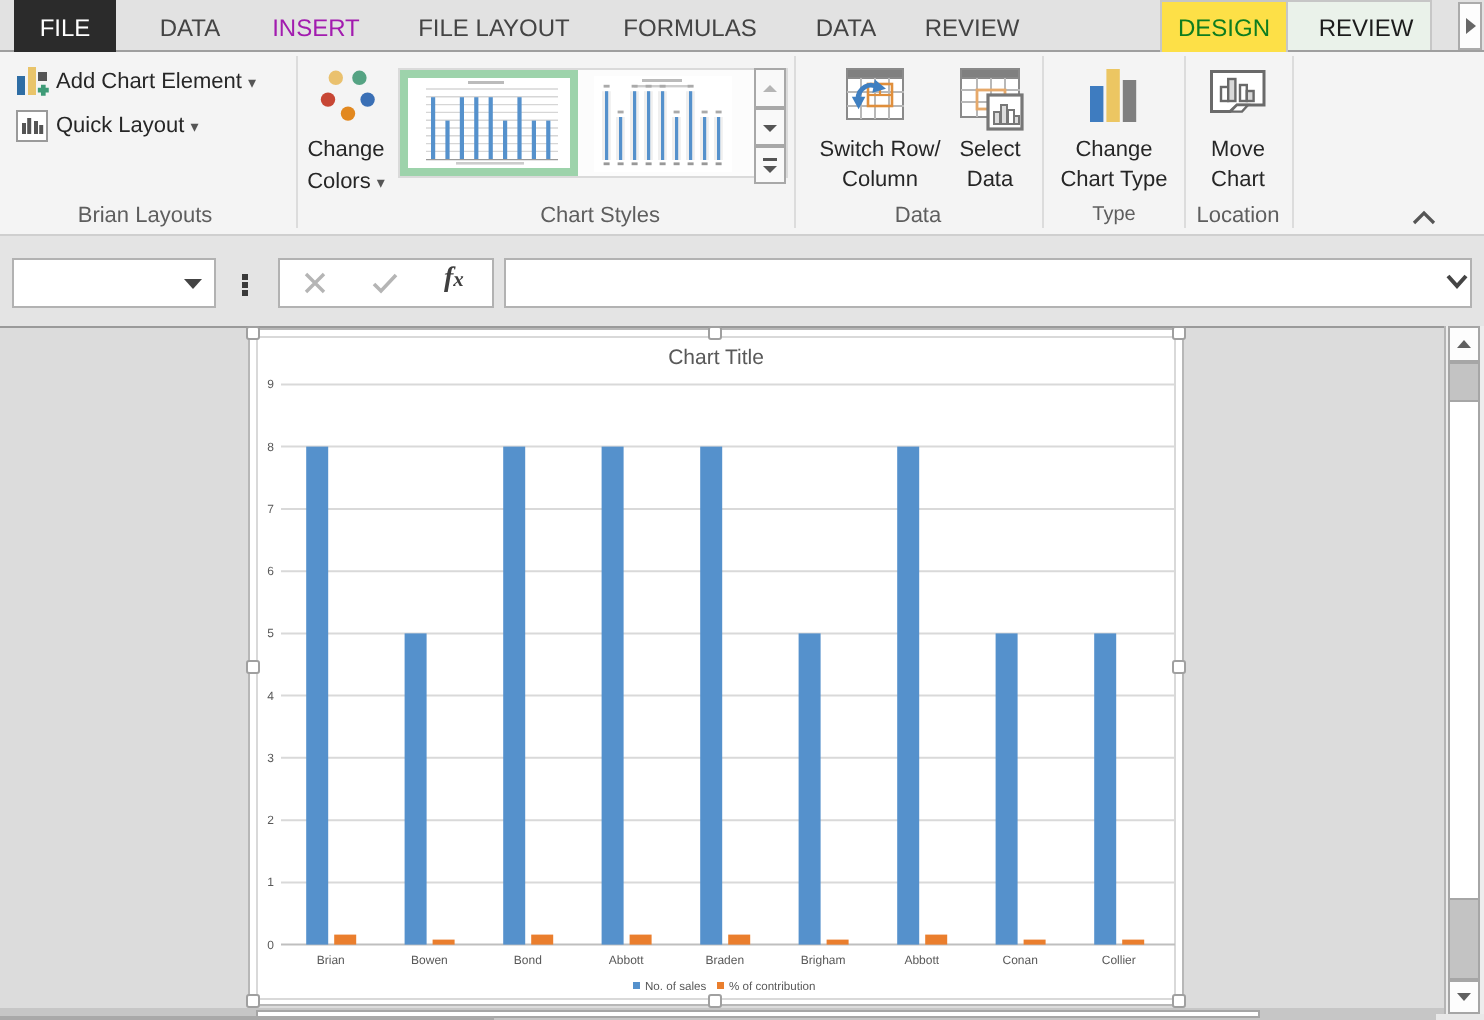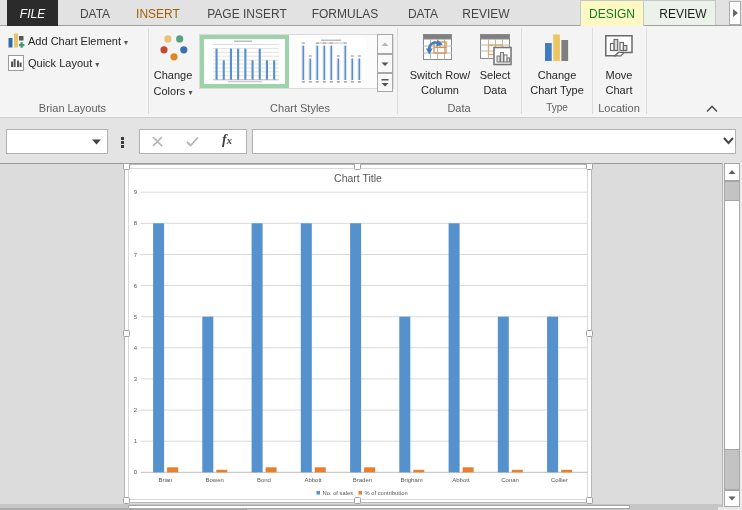--- a/index.html
+++ b/index.html
@@ -1,29 +1,29 @@
 <!DOCTYPE html>
 <html><head><meta charset="utf-8"><style>
 html,body{margin:0;padding:0;}
 body{width:742px;height:510px;position:relative;overflow:hidden;font-family:"Liberation Sans",sans-serif;background:#fff;}
 .a{position:absolute;}
 .ctr{text-align:center;}
 svg{position:absolute;overflow:visible;}
 </style></head><body>
 <div class="a" style="left:0;top:0;width:742px;height:25px;background:#e2e2e2;border-bottom:1px solid #9f9f9f;"></div>
 <div class="a" style="left:7px;top:0;width:51px;height:26px;background:#2b2b2b;"></div>
-<div class="a" style="left:7px;top:2px;width:51px;height:25px;color:#fff;font-size:12px;line-height:25px;text-align:center;font-style:italic;">FILE</div>
+<div class="a" style="left:7px;top:2px;width:51px;height:25px;color:#fff;font-size:12px;line-height:25px;text-align:center;">FILE</div>
 <div class="a" style="left:40px;top:2px;width:110px;height:25px;line-height:25px;text-align:center;font-size:12px;color:#444444;">DATA</div>
-<div class="a" style="left:103px;top:2px;width:110px;height:25px;line-height:25px;text-align:center;font-size:12px;color:#a16207;">INSERT</div>
-<div class="a" style="left:192px;top:2px;width:110px;height:25px;line-height:25px;text-align:center;font-size:12px;color:#444444;">PAGE INSERT</div>
+<div class="a" style="left:103px;top:2px;width:110px;height:25px;line-height:25px;text-align:center;font-size:12px;color:#a21caf;">INSERT</div>
+<div class="a" style="left:192px;top:2px;width:110px;height:25px;line-height:25px;text-align:center;font-size:12px;color:#444444;">FILE LAYOUT</div>
 <div class="a" style="left:290px;top:2px;width:110px;height:25px;line-height:25px;text-align:center;font-size:12px;color:#444444;">FORMULAS</div>
 <div class="a" style="left:368px;top:2px;width:110px;height:25px;line-height:25px;text-align:center;font-size:12px;color:#444444;">DATA</div>
 <div class="a" style="left:431px;top:2px;width:110px;height:25px;line-height:25px;text-align:center;font-size:12px;color:#444444;">REVIEW</div>
 <div class="a" style="left:493px;top:2px;width:110px;height:25px;line-height:25px;text-align:center;font-size:12px;color:#444444;margin-top:22px;">VIEW</div>
-<div class="a" style="left:580px;top:0;width:64px;height:26px;background:#fef9c3;border:1px solid #c6c6c6;border-bottom:none;box-sizing:border-box;line-height:27px;text-align:center;font-size:12px;color:#0e7d1f;">DESIGN</div>
+<div class="a" style="left:580px;top:0;width:64px;height:26px;background:#fde047;border:1px solid #c6c6c6;border-bottom:none;box-sizing:border-box;line-height:27px;text-align:center;font-size:12px;color:#0e7d1f;">DESIGN</div>
 <div class="a" style="left:644px;top:0;width:72px;height:25px;background:#eaf2ea;border-top:1px solid #c6c6c6;border-right:1px solid #c6c6c6;box-sizing:border-box;line-height:27px;text-align:center;text-indent:7px;font-size:12px;color:#1c1c1c;">REVIEW</div>
 <div class="a" style="left:729px;top:1px;width:12px;height:24px;background:#fdfdfd;border:1px solid #ababab;box-sizing:border-box;"></div>
 <svg class="a" style="left:731px;top:9px;" width="8" height="9">
     <path d="M2 0 L7 4 L2 8 Z" fill="#666"></path>
   </svg>
 <div class="a" style="left:0;top:26px;width:742px;height:91px;background:#f4f4f4;border-bottom:1px solid #cfcfcf;"></div>
 <div class="a" style="left:148px;top:28px;width:1px;height:86px;background:#dcdcdc;"></div>
 <div class="a" style="left:397px;top:28px;width:1px;height:86px;background:#dcdcdc;"></div>
 <div class="a" style="left:521px;top:28px;width:1px;height:86px;background:#dcdcdc;"></div>
 <div class="a" style="left:592px;top:28px;width:1px;height:86px;background:#dcdcdc;"></div>

